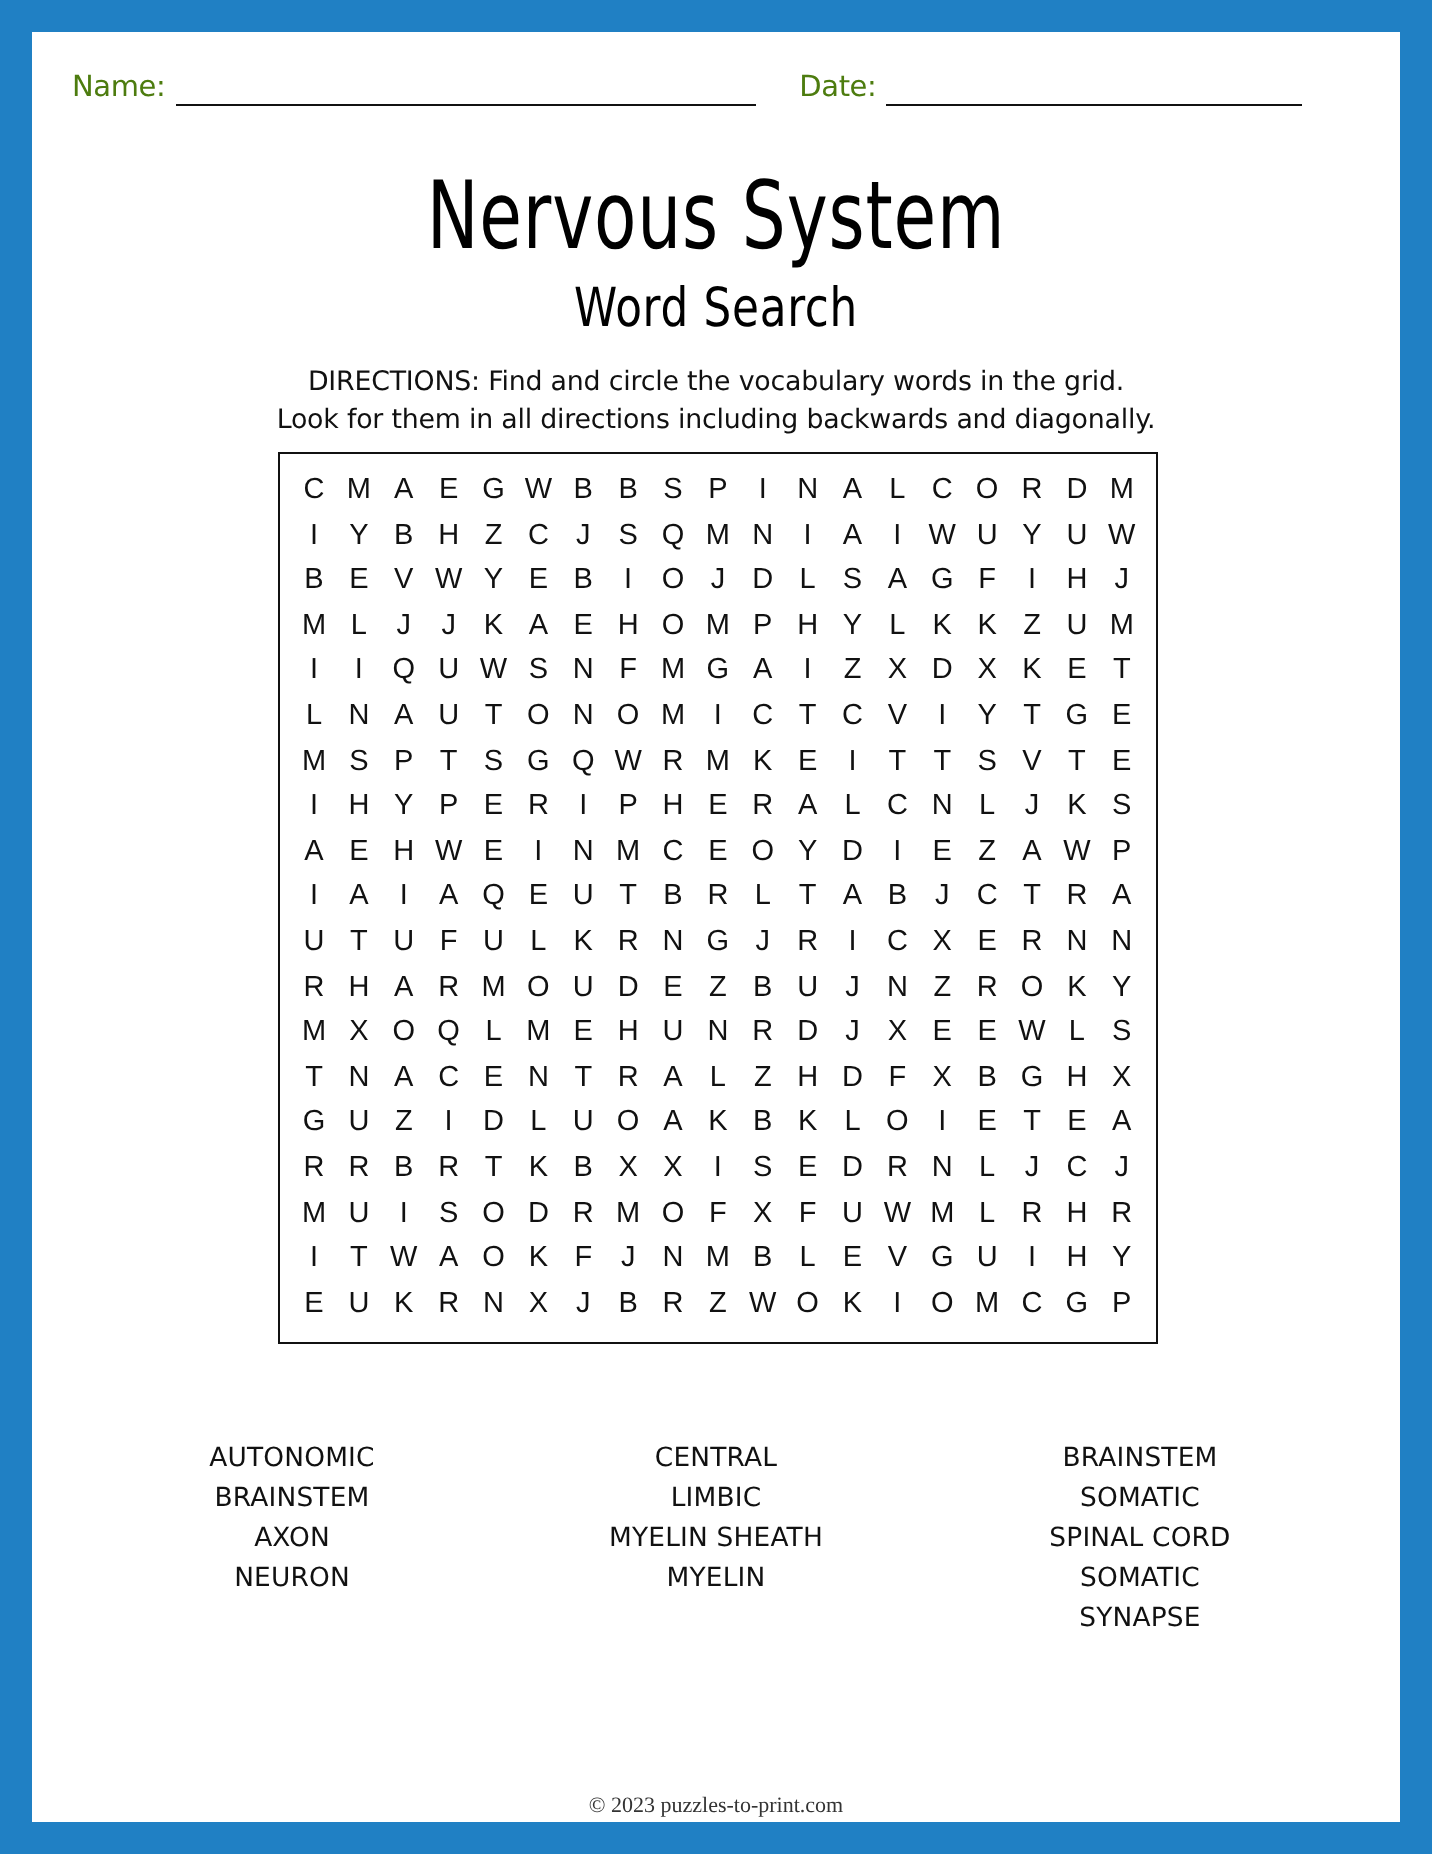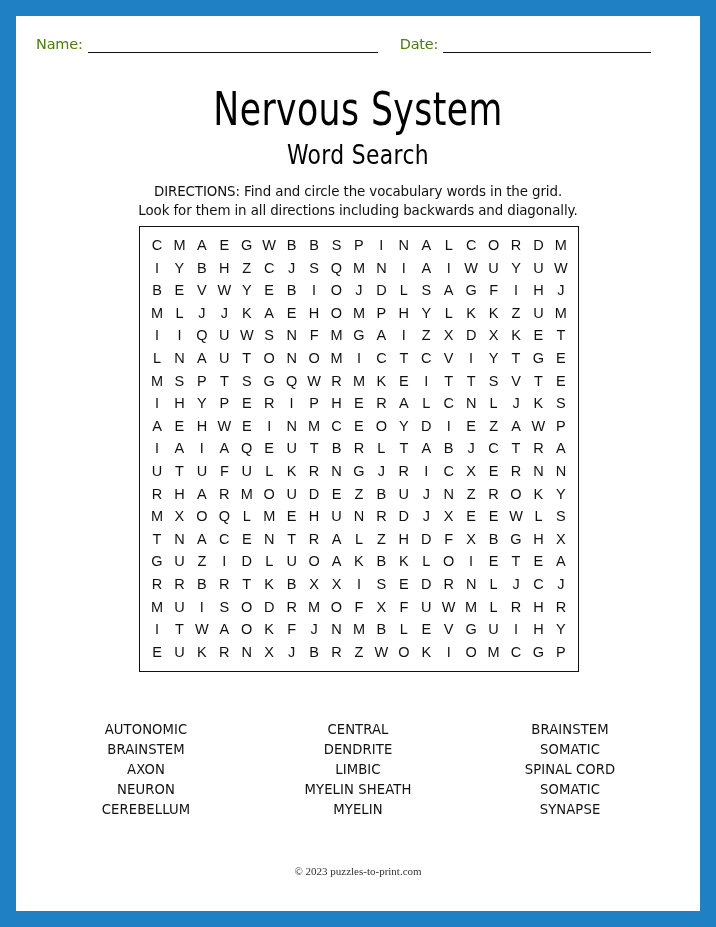--- a/index.html
+++ b/index.html
@@ -138,21 +138,21 @@
     font-size: 13.2px;
     line-height: 20px;
     color: #111;
     letter-spacing: 0.1px;
   }
 
   
   .footer {
     position: absolute;
     left: 0;
-    top: 849px;
+    top: 881px;
     width: 684px;
     text-align: center;
     font-family: "Liberation Serif", serif;
     font-size: 11px;
     color: #333;
   }
 </style>
 </head>
 <body>
 
@@ -575,25 +575,23 @@
         <div class="grid-cell">P</div>
       </div>
     </div>
 
   <div class="wordlist" id="wordlist">
       <div class="word-col">
         <div class="word-item">AUTONOMIC</div>
         <div class="word-item">BRAINSTEM</div>
         <div class="word-item">AXON</div>
         <div class="word-item">NEURON</div>
-        <div class="word-item">CEREBELLUM</div>
       </div>
       <div class="word-col">
         <div class="word-item">CENTRAL</div>
-        <div class="word-item">DENDRITE</div>
         <div class="word-item">LIMBIC</div>
         <div class="word-item">MYELIN SHEATH</div>
         <div class="word-item">MYELIN</div>
       </div>
       <div class="word-col">
         <div class="word-item">BRAINSTEM</div>
         <div class="word-item">SOMATIC</div>
         <div class="word-item">SPINAL CORD</div>
         <div class="word-item">SOMATIC</div>
         <div class="word-item">SYNAPSE</div>

